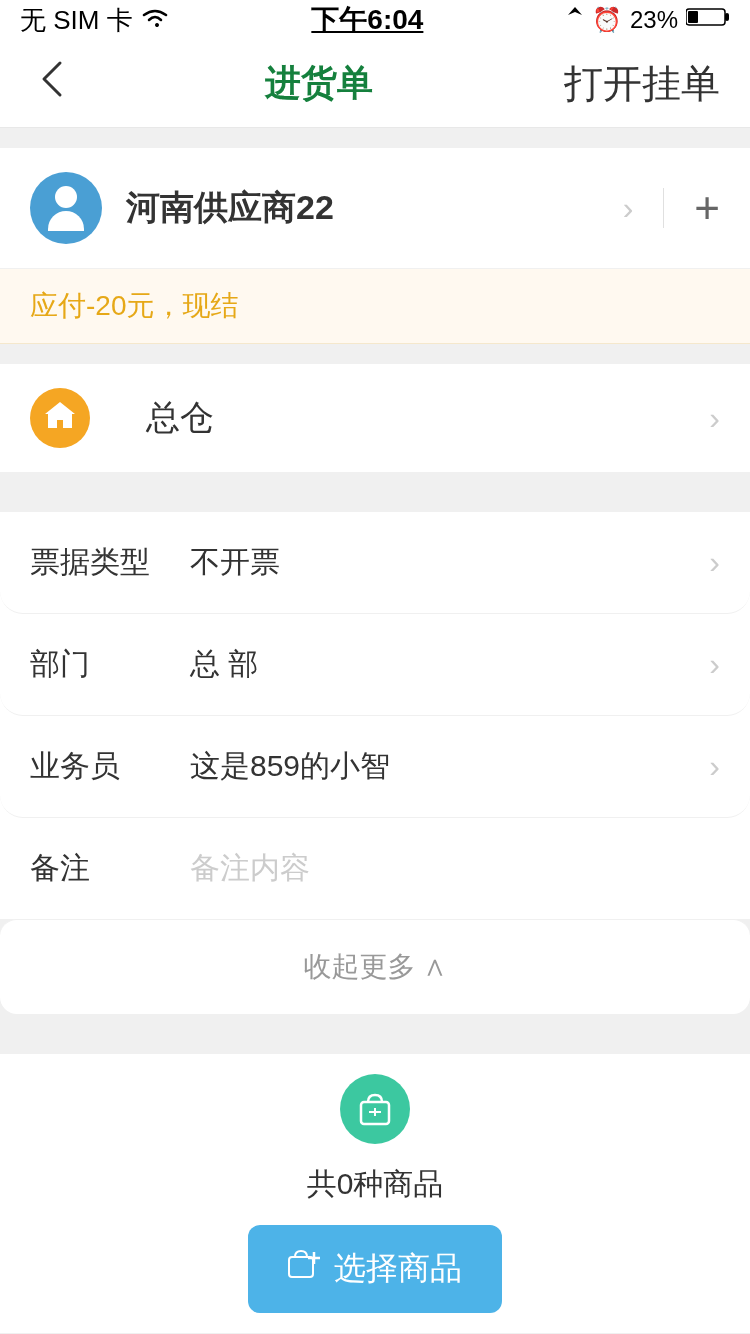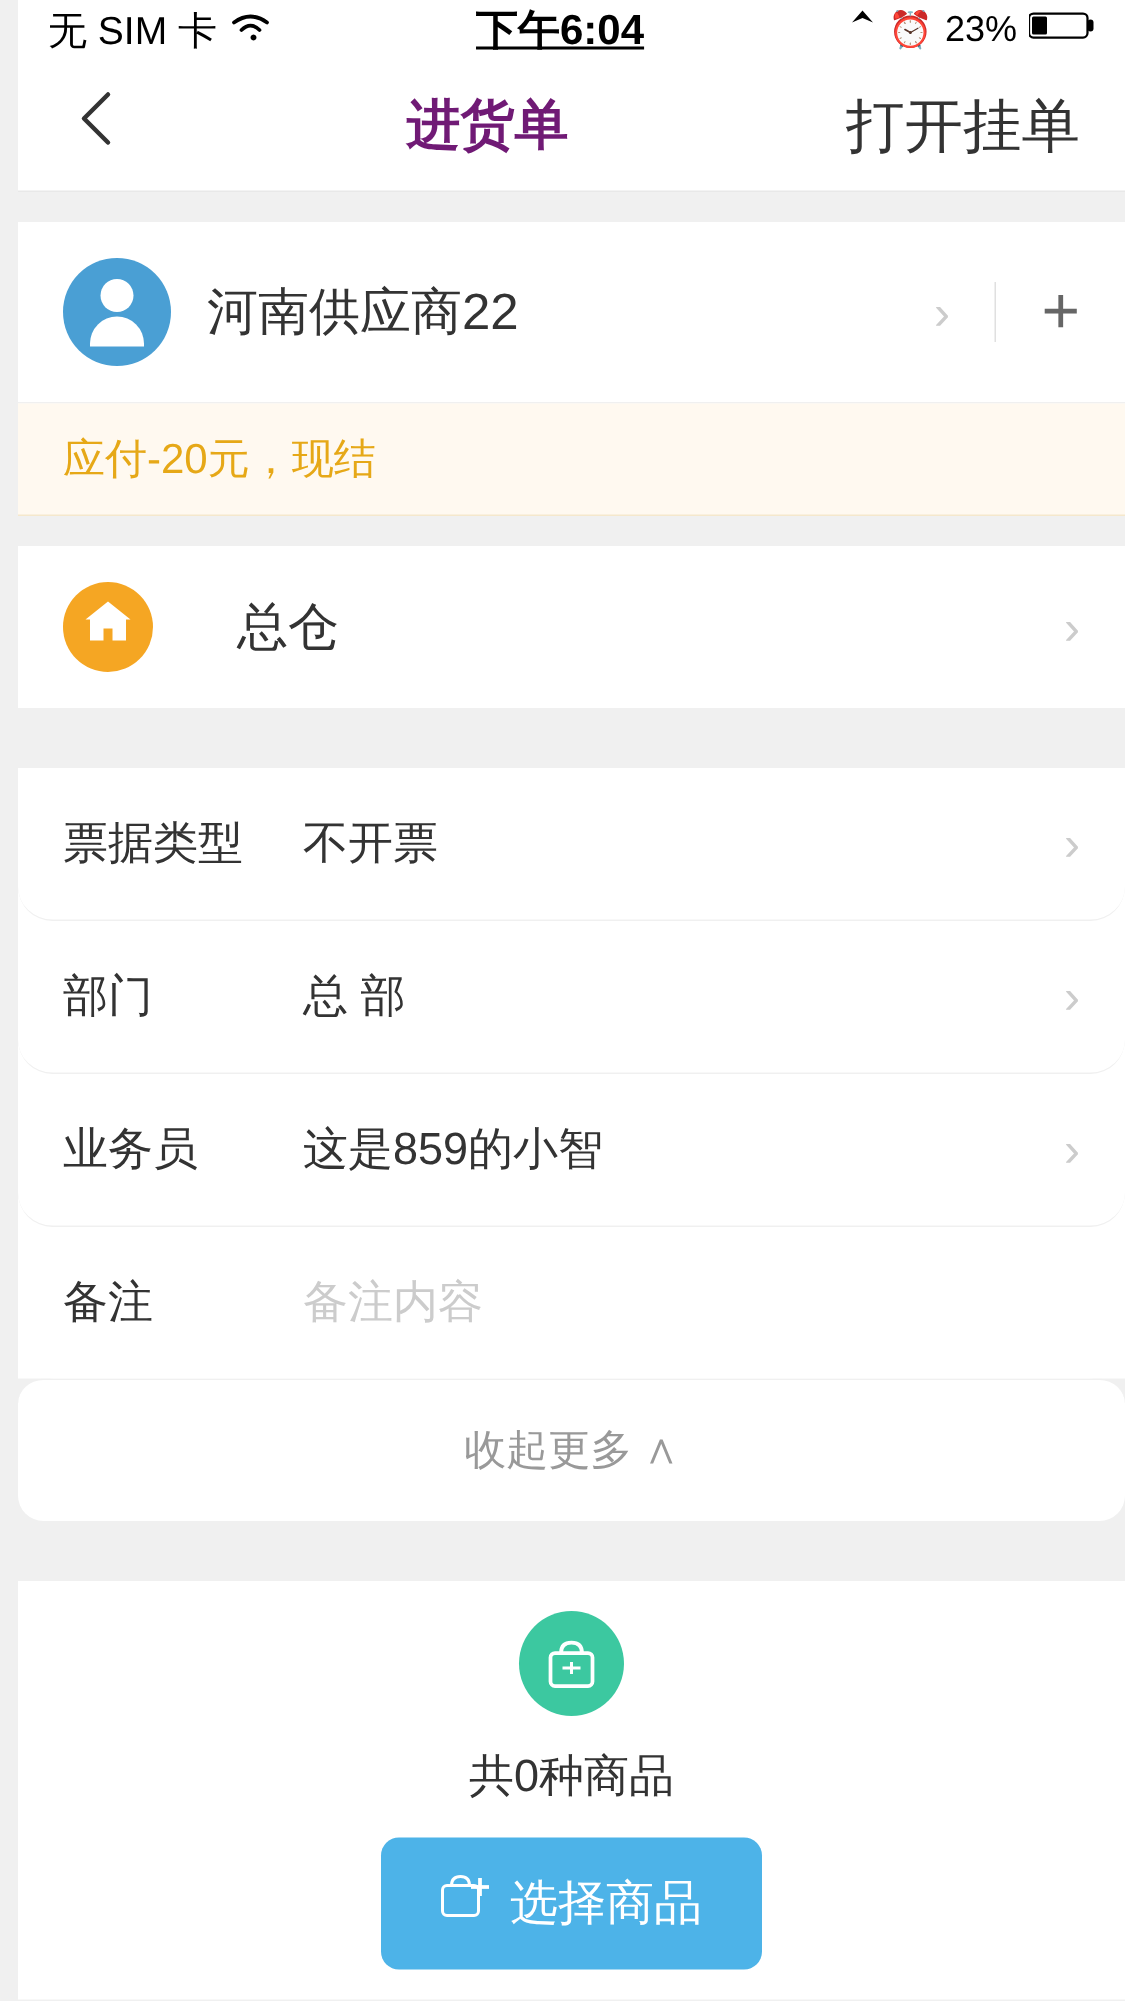--- a/index.html
+++ b/index.html
@@ -39,21 +39,21 @@
     }
     .nav-back {
       font-size: 40px;
       color: #333;
       cursor: pointer;
       padding: 10px;
     }
     .nav-title {
       font-size: 36px;
       font-weight: 600;
-      color: #701a75;
+      color: #15803d;
     }
     .nav-action {
       font-size: 39px;
       color: #333;
       cursor: pointer;
       font-family: Liberation Serif, serif;
     }
 
     
     .section-gap {
@@ -103,20 +103,21 @@
       width: 36px;
       height: 20px;
       background: #fff;
       border-radius: 18px 18px 0 0;
     }
 
     .supplier-name {
       flex: 1;
       font-size: 34px;
       color: #333;
+      font-weight: bold;
     }
     .supplier-row-right {
       display: flex;
       align-items: center;
       gap: 30px;
     }
     .chevron {
       color: #ccc;
       font-size: 32px;
     }
@@ -243,21 +244,20 @@
       cursor: pointer;
       display: flex;
       align-items: center;
       gap: 12px;
     }
 
     
     .page-bg {
       background: #f0f0f0;
       min-height: 1334px;
-      padding-left: 12px;
     }
   </style>
 </head>
 <body>
 
 <div class="page-bg">
 
   <div class="status-bar">
     <div class="status-left">
       <span>无 SIM 卡</span>

